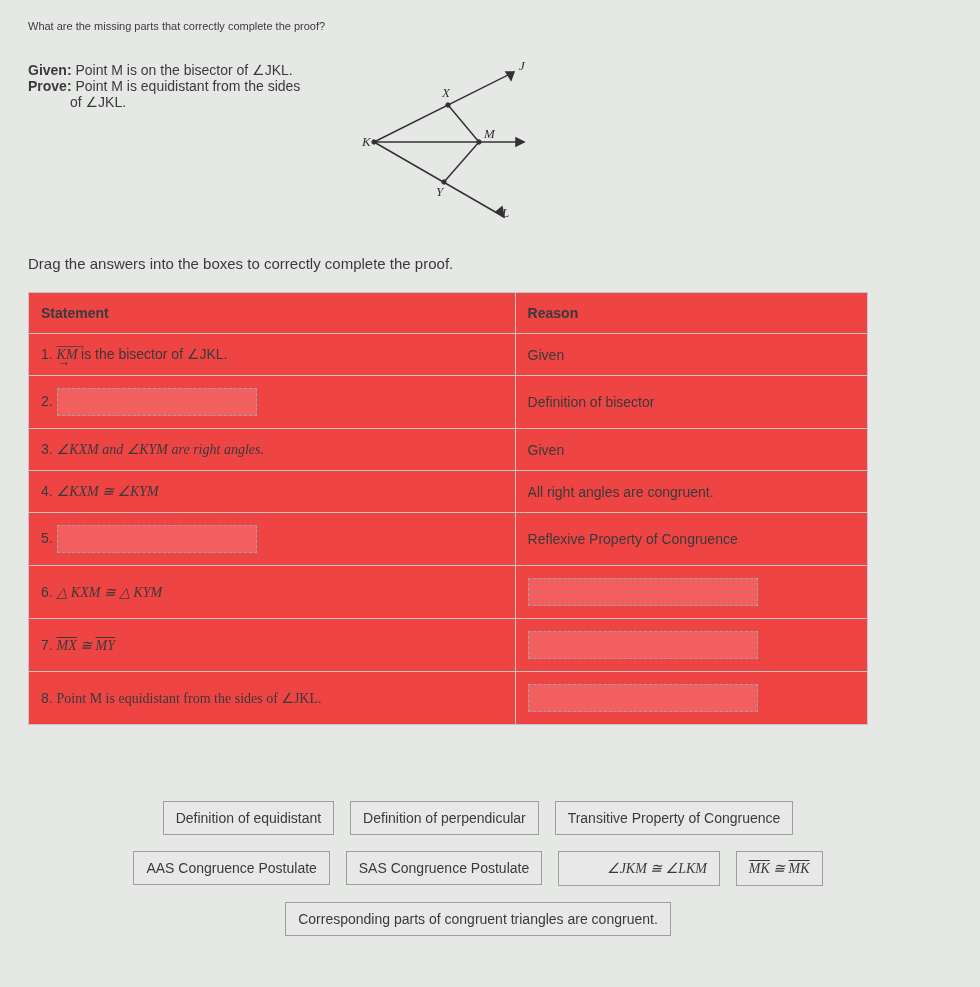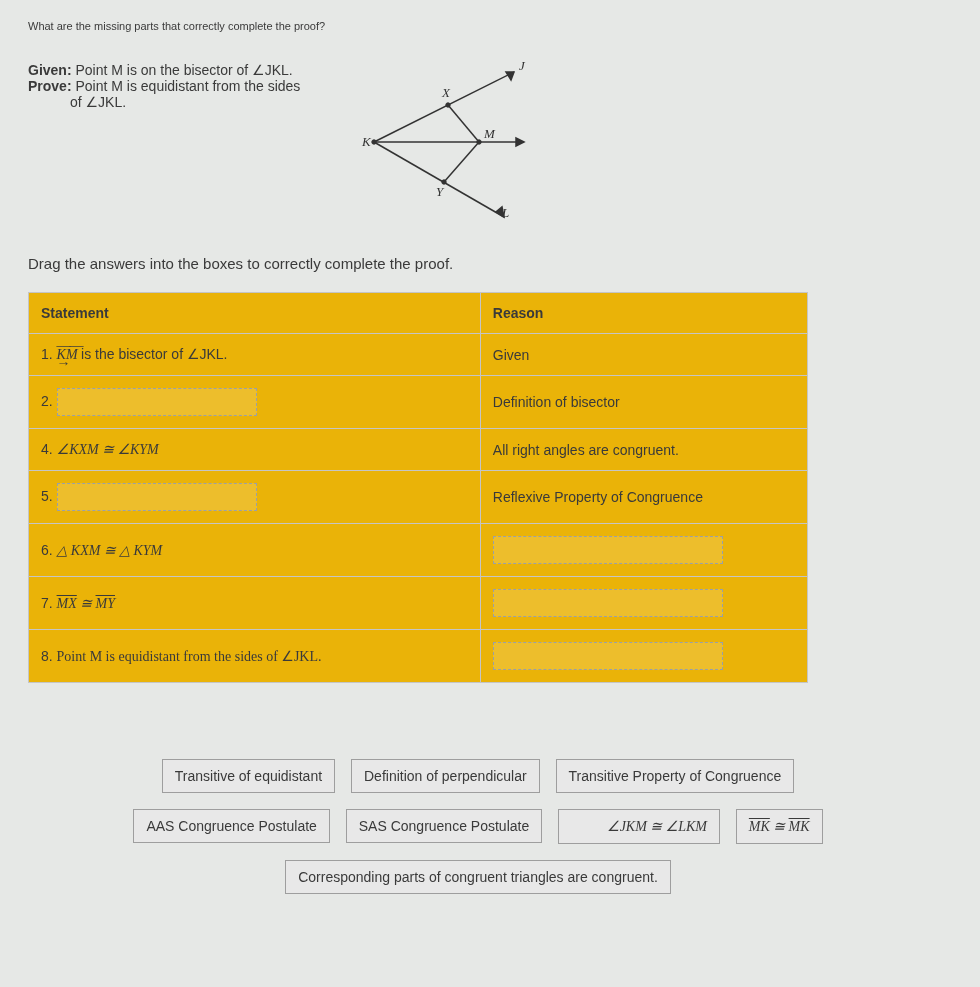--- a/index.html
+++ b/index.html
@@ -14,22 +14,22 @@
     font-size: 14px;
   }
   .question { font-size: 11px; margin-bottom: 30px; }
   .given-prove { display:inline-block; vertical-align: top; font-size:14px; }
   .given-prove .label { font-weight: bold; }
   .given-prove .ind { margin-left: 42px; }
   .diagram { display:inline-block; vertical-align: top; margin-left: 40px; }
   .instr { font-size: 15px; margin-top: 30px; margin-bottom: 20px; }
   table.proof {
     border-collapse: collapse;
-    width: 780px;
-    background: #eab308;
+    width: 840px;
+    background: #ef4444;
     border: 1px solid #bdbdbd;
   }
   table.proof td {
     border: 1px solid #c5c5c5;
     padding: 12px 12px;
     vertical-align: middle;
     font-size: 14px;
   }
   table.proof td.head { font-weight: bold; }
   table.proof td.stmt { width: 58%; }
@@ -129,20 +129,27 @@
   </tr>
 
   <tr>
     <td class="stmt">
       <span>2.</span>
       <span class="dropzone"></span>
     </td>
     <td>Definition of bisector</td>
   </tr>
 
+  <tr>
+    <td class="stmt">
+      <span>3.</span>
+      <span class="mathserif" style="font-style:italic;">∠KXM and ∠KYM are right angles.</span>
+    </td>
+    <td>Given</td>
+  </tr>
 
   <tr>
     <td class="stmt">
       <span>4.</span>
       <span class="mathserif" style="font-style:italic;">∠KXM ≅ ∠KYM</span>
     </td>
     <td>All right angles are congruent.</td>
   </tr>
 
   <tr>
@@ -182,21 +189,21 @@
     </td>
     <td>
       <span class="dropzone" style="min-width:230px;"></span>
     </td>
   </tr>
 </tbody>
   </table>
 
 <div class="answers">
   <div class="row">
-    <span class="tile">Transitive of equidistant</span>
+    <span class="tile">Definition of equidistant</span>
     <span class="tile">Definition of perpendicular</span>
     <span class="tile">Transitive Property of Congruence</span>
   </div>
   <div class="row">
     <span class="tile">AAS Congruence Postulate</span>
     <span class="tile">SAS Congruence Postulate</span>
     <span class="tile mathserif" style="font-style:italic;padding-left:48px;">∠JKM ≅ ∠LKM</span>
     <span class="tile mathserif" style="font-style:italic;">
       <span class="overbar">MK</span><span> ≅ </span><span class="overbar">MK</span>
     </span>

